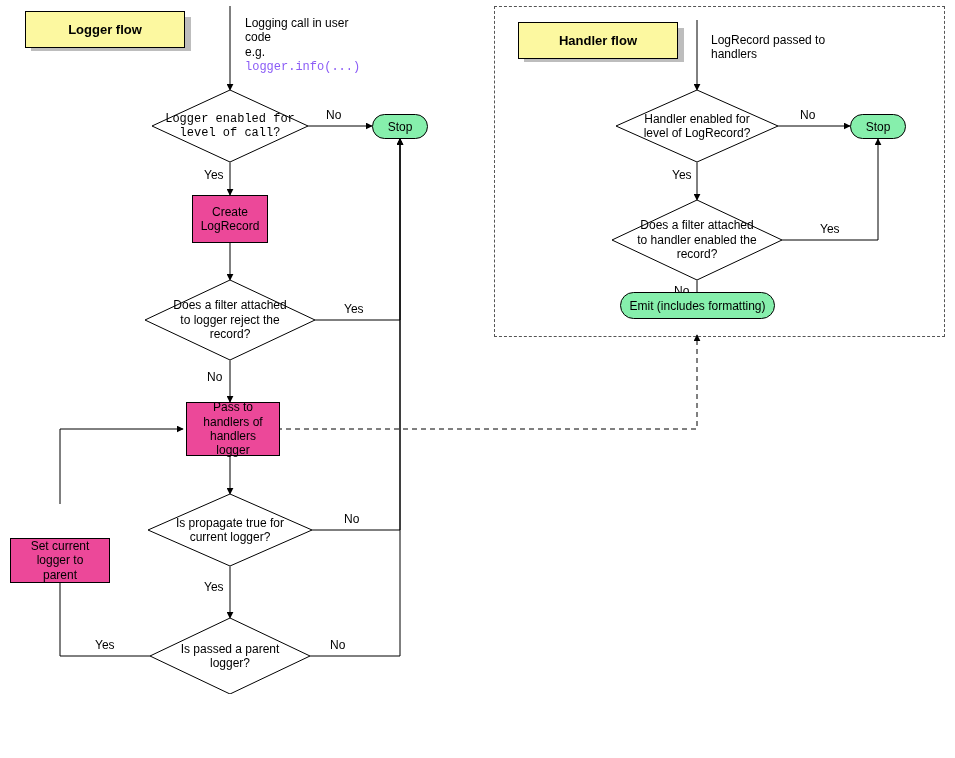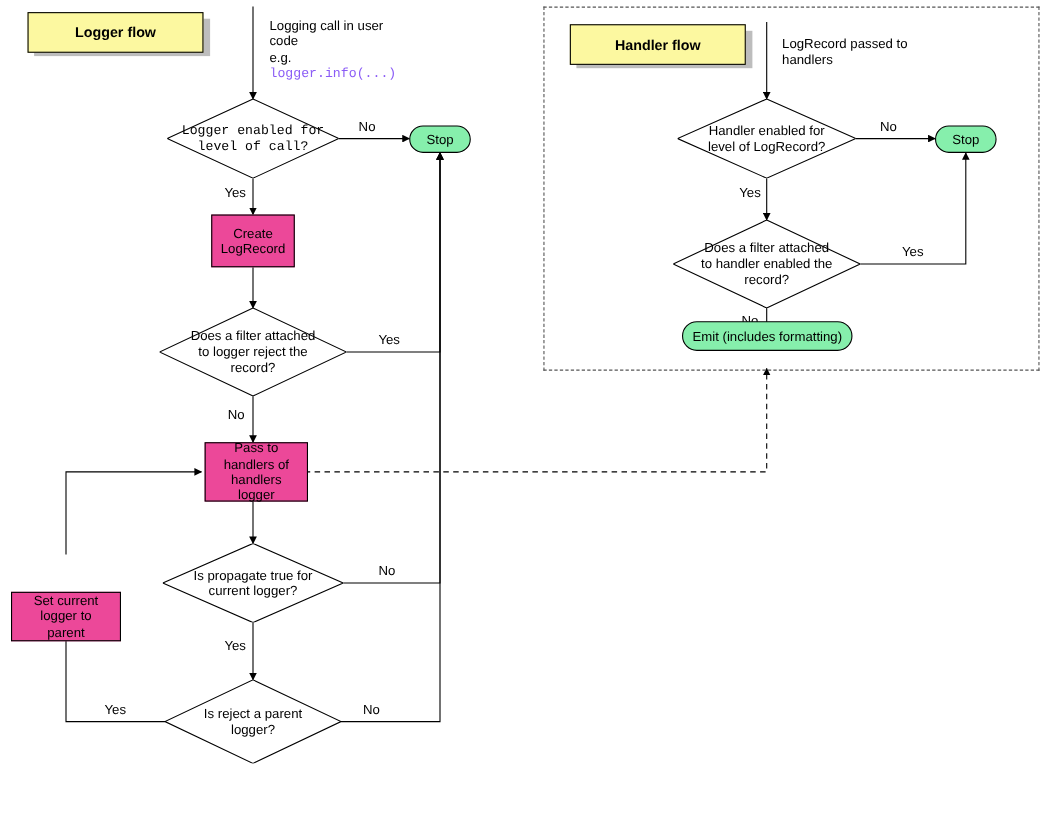--- a/index.html
+++ b/index.html
@@ -235,21 +235,21 @@
   </div>
   <div class="txt" style="left:344px; top:512px;">No</div>
   <div class="txt" style="left:204px; top:580px;">Yes</div>
 
   <div class="diamond" style="left:150px; top:618px;">
     <svg width="160" height="76">
         <polygon points="80,0 160,38 80,76 0,38" fill="#fff" stroke="#000"></polygon>
       </svg>
     <div class="dlabel" style="width:160px; height:76px;">
       <div>
-        <span>Is reject a parent</span><br>
+        <span>Is passed a parent</span><br>
         <span>logger?</span>
       </div>
     </div>
   </div>
   <div class="txt" style="left:95px; top:638px;">Yes</div>
   <div class="txt" style="left:330px; top:638px;">No</div>
 
   <div class="box" style="left:10px; top:504px; width:100px; height:45px;margin-top:34px;">
     <div>
       <span>Set current</span><br>

